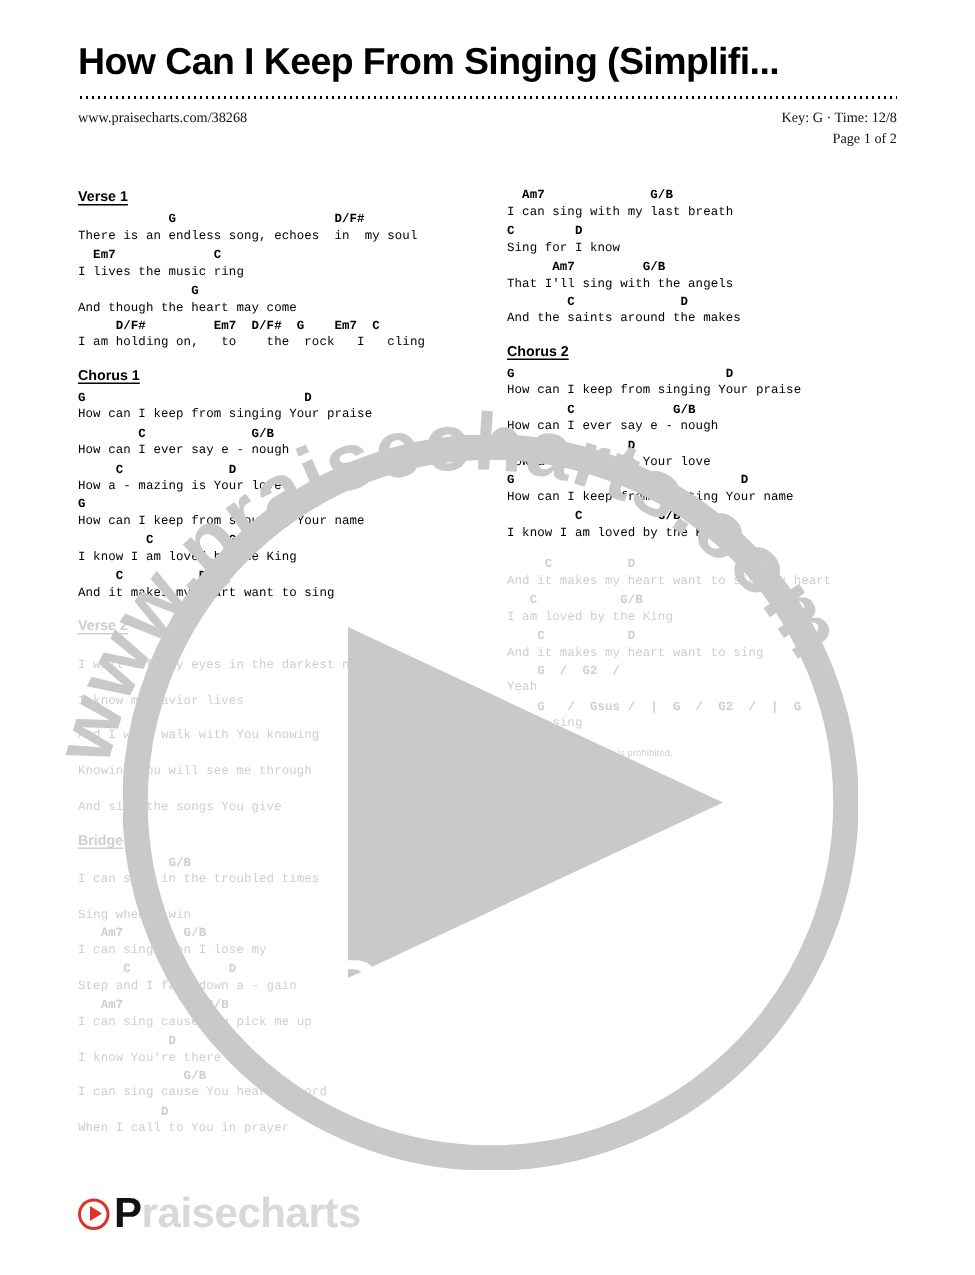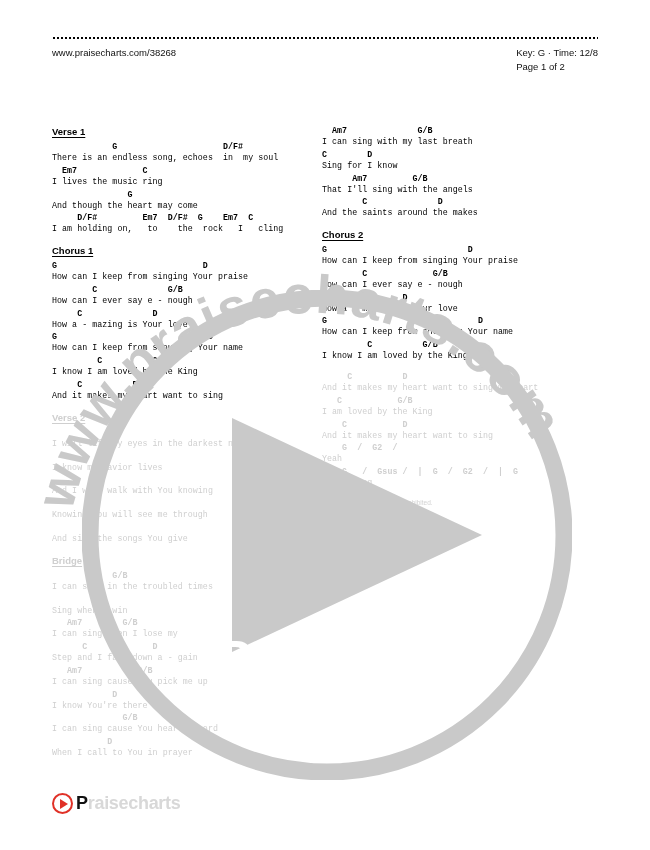--- a/index.html
+++ b/index.html
@@ -44,31 +44,32 @@
     background-size: 4px 2px;
     background-repeat: repeat-x;
   }
   .header-meta {
     margin-top: 7px;
     display: flex;
     justify-content: space-between;
     align-items: flex-start;
     font-size: 9.5px;
     color: #111;
+    font-family: Liberation Serif, serif;
   }
   .header-url { padding-top: 1px; }
-  .header-right { text-align: left; line-height: 1.45; }
+  .header-right { text-align: right; line-height: 1.45; }
 
   
   .columns {
     position: absolute;
     left: 52px; top: 126px;
     width: 546px; height: 680px;
     display: flex;
-    gap: 10px;
+    gap: 26px;
   }
   .col { width: 260px; position: relative; }
 
   .section { margin-bottom: 11px; }
   .section-heading {
     font-size: 9.5px;
     font-weight: bold;
     text-decoration: underline;
     text-underline-offset: 2px;
     margin-bottom: 5px;
@@ -164,34 +165,35 @@
     background: #fff;
   }
   .play-badge .tri {
     width: 0; height: 0;
     border-left: 8px solid #e03127;
     border-top: 5px solid transparent;
     border-bottom: 5px solid transparent;
     margin-left: 3px;
   }
   .logo-word {
-    font-size: 18px;
+    font-size: 28px;
     font-weight: bold;
     color: #111;
     letter-spacing: -0.3px;
     position: relative;
   }
   .logo-word .dim { color: #d8d8d8; }
 </style>
 </head>
 <body>
 
 <div class="page">
 
   <div class="header">
+    <div class="song-title">How Can I Keep From Singing (Simplifi...</div>
     <div class="dotted-rule"></div>
     <div class="header-meta">
       <div class="header-url">www.praisecharts.com/38268</div>
       <div class="header-right">
         <div>Key: G · Time: 12/8</div>
         <div>Page 1 of 2</div>
       </div>
     </div>
   </div>
 

